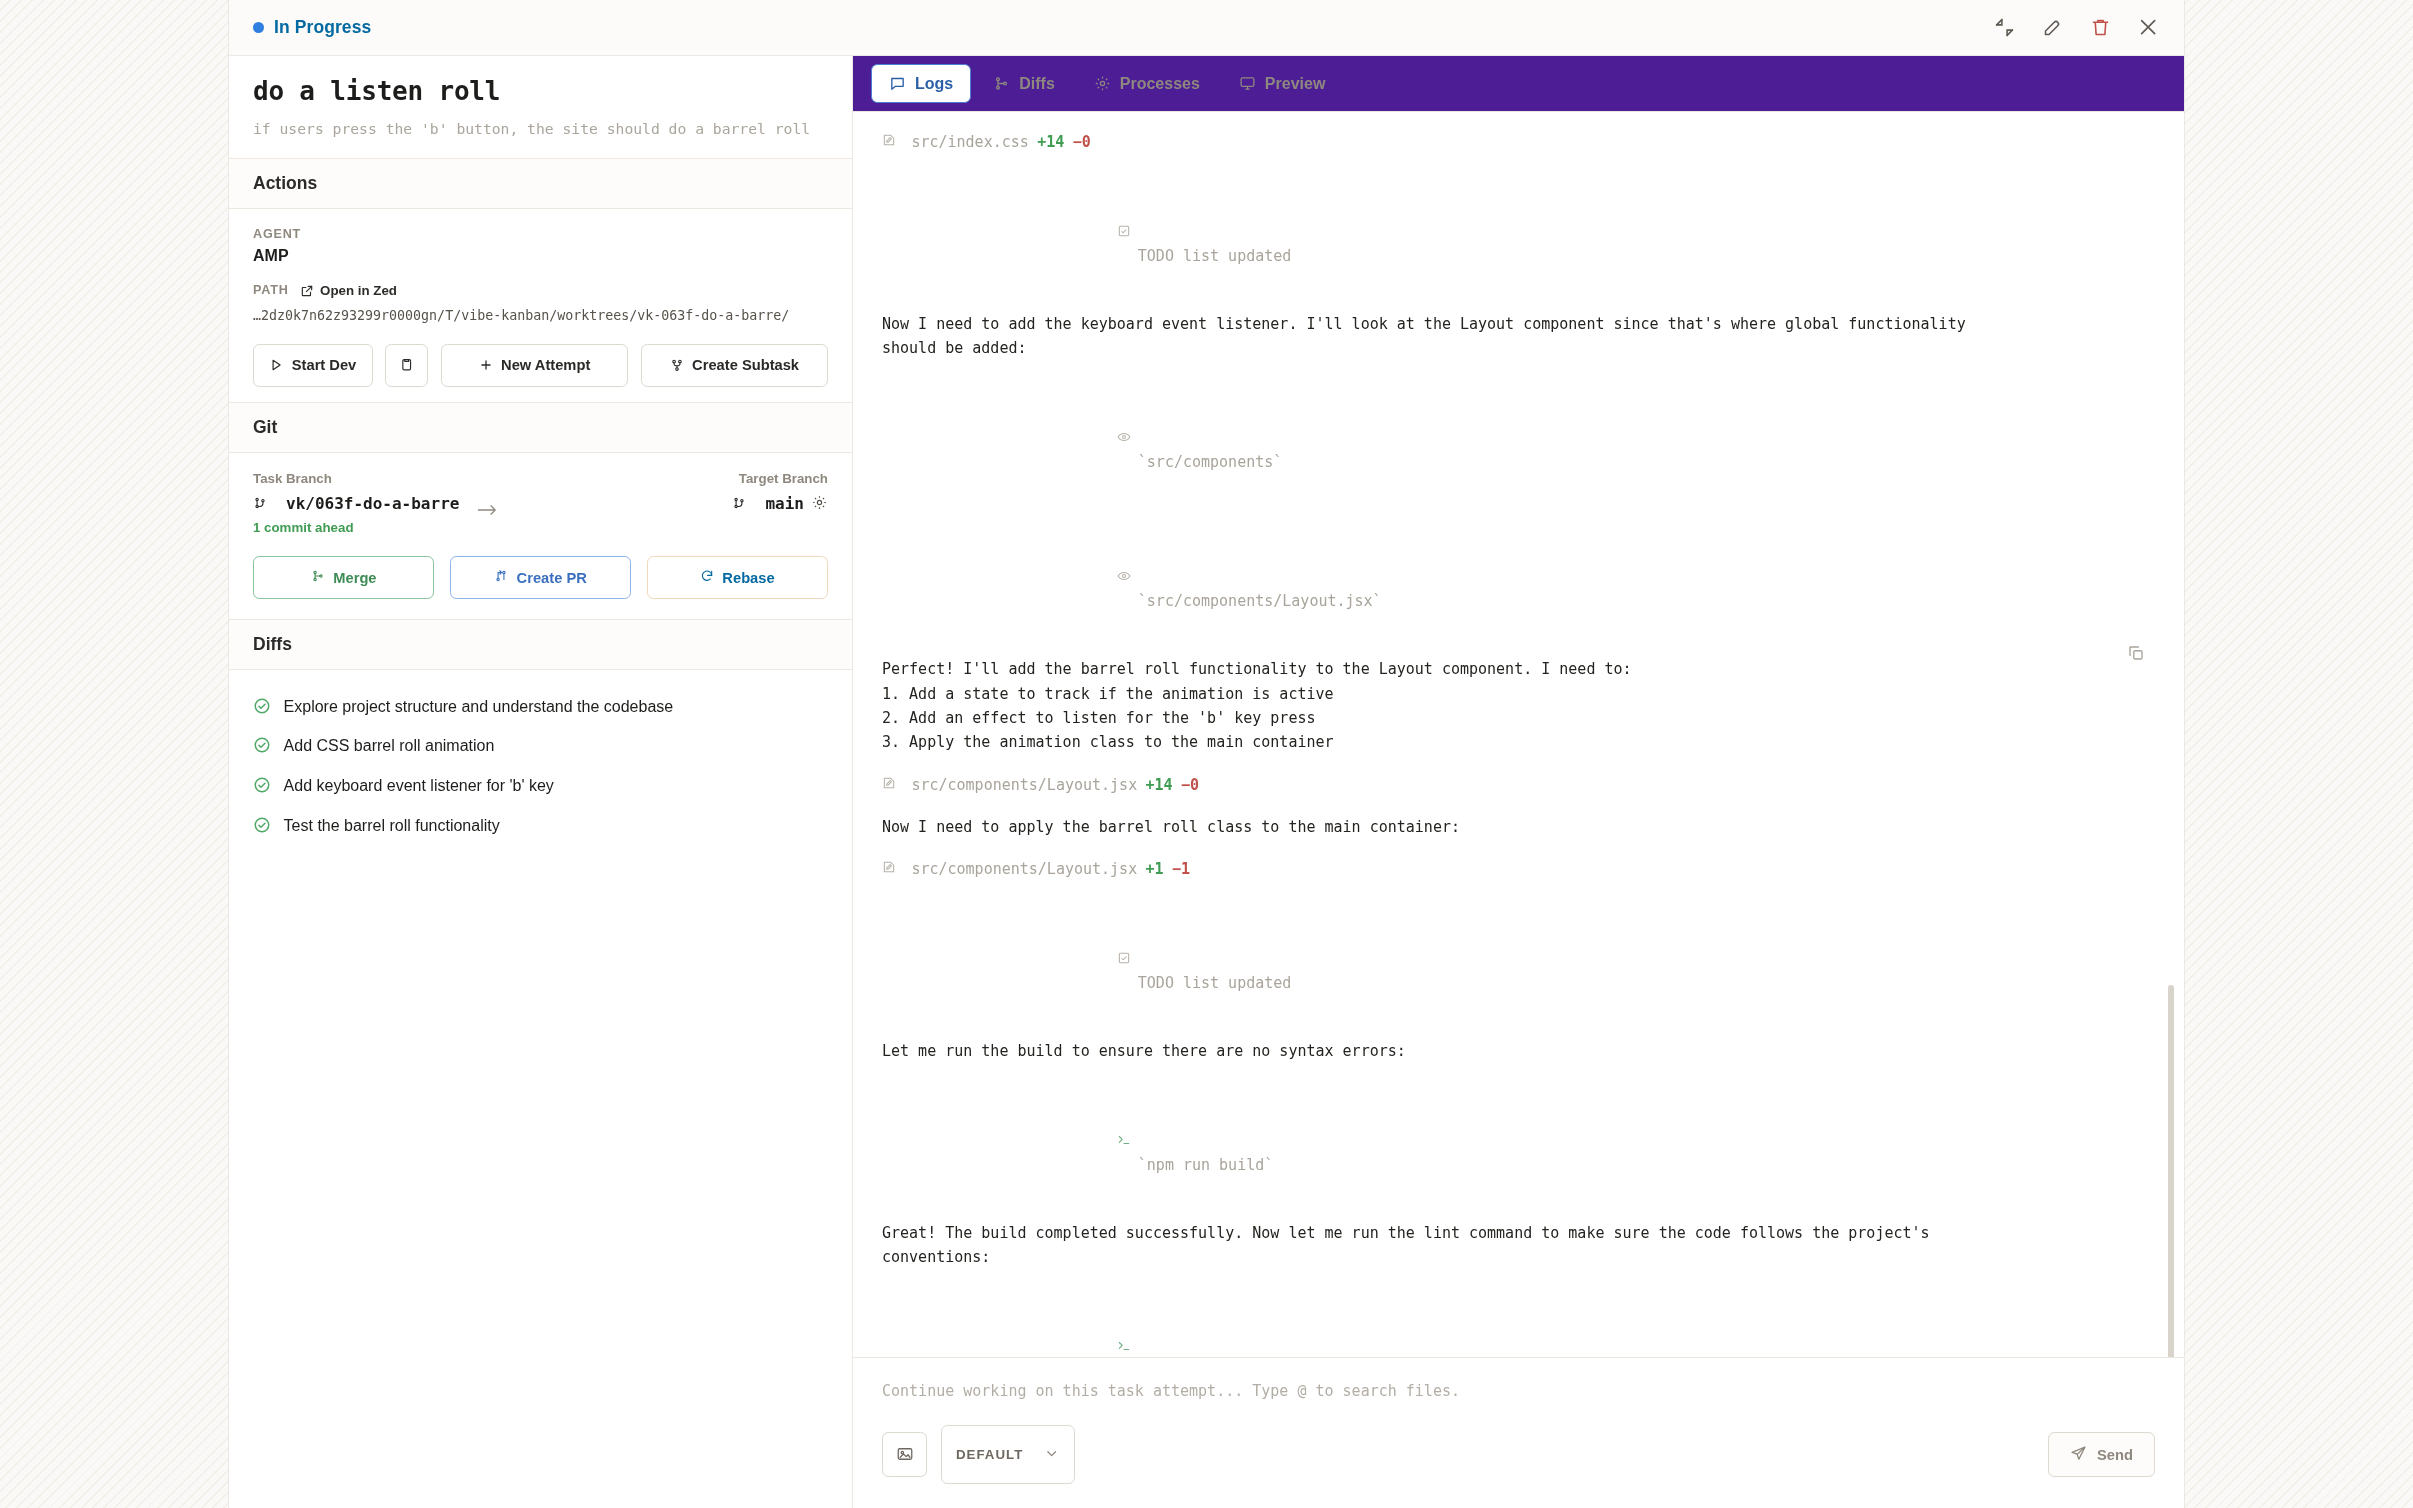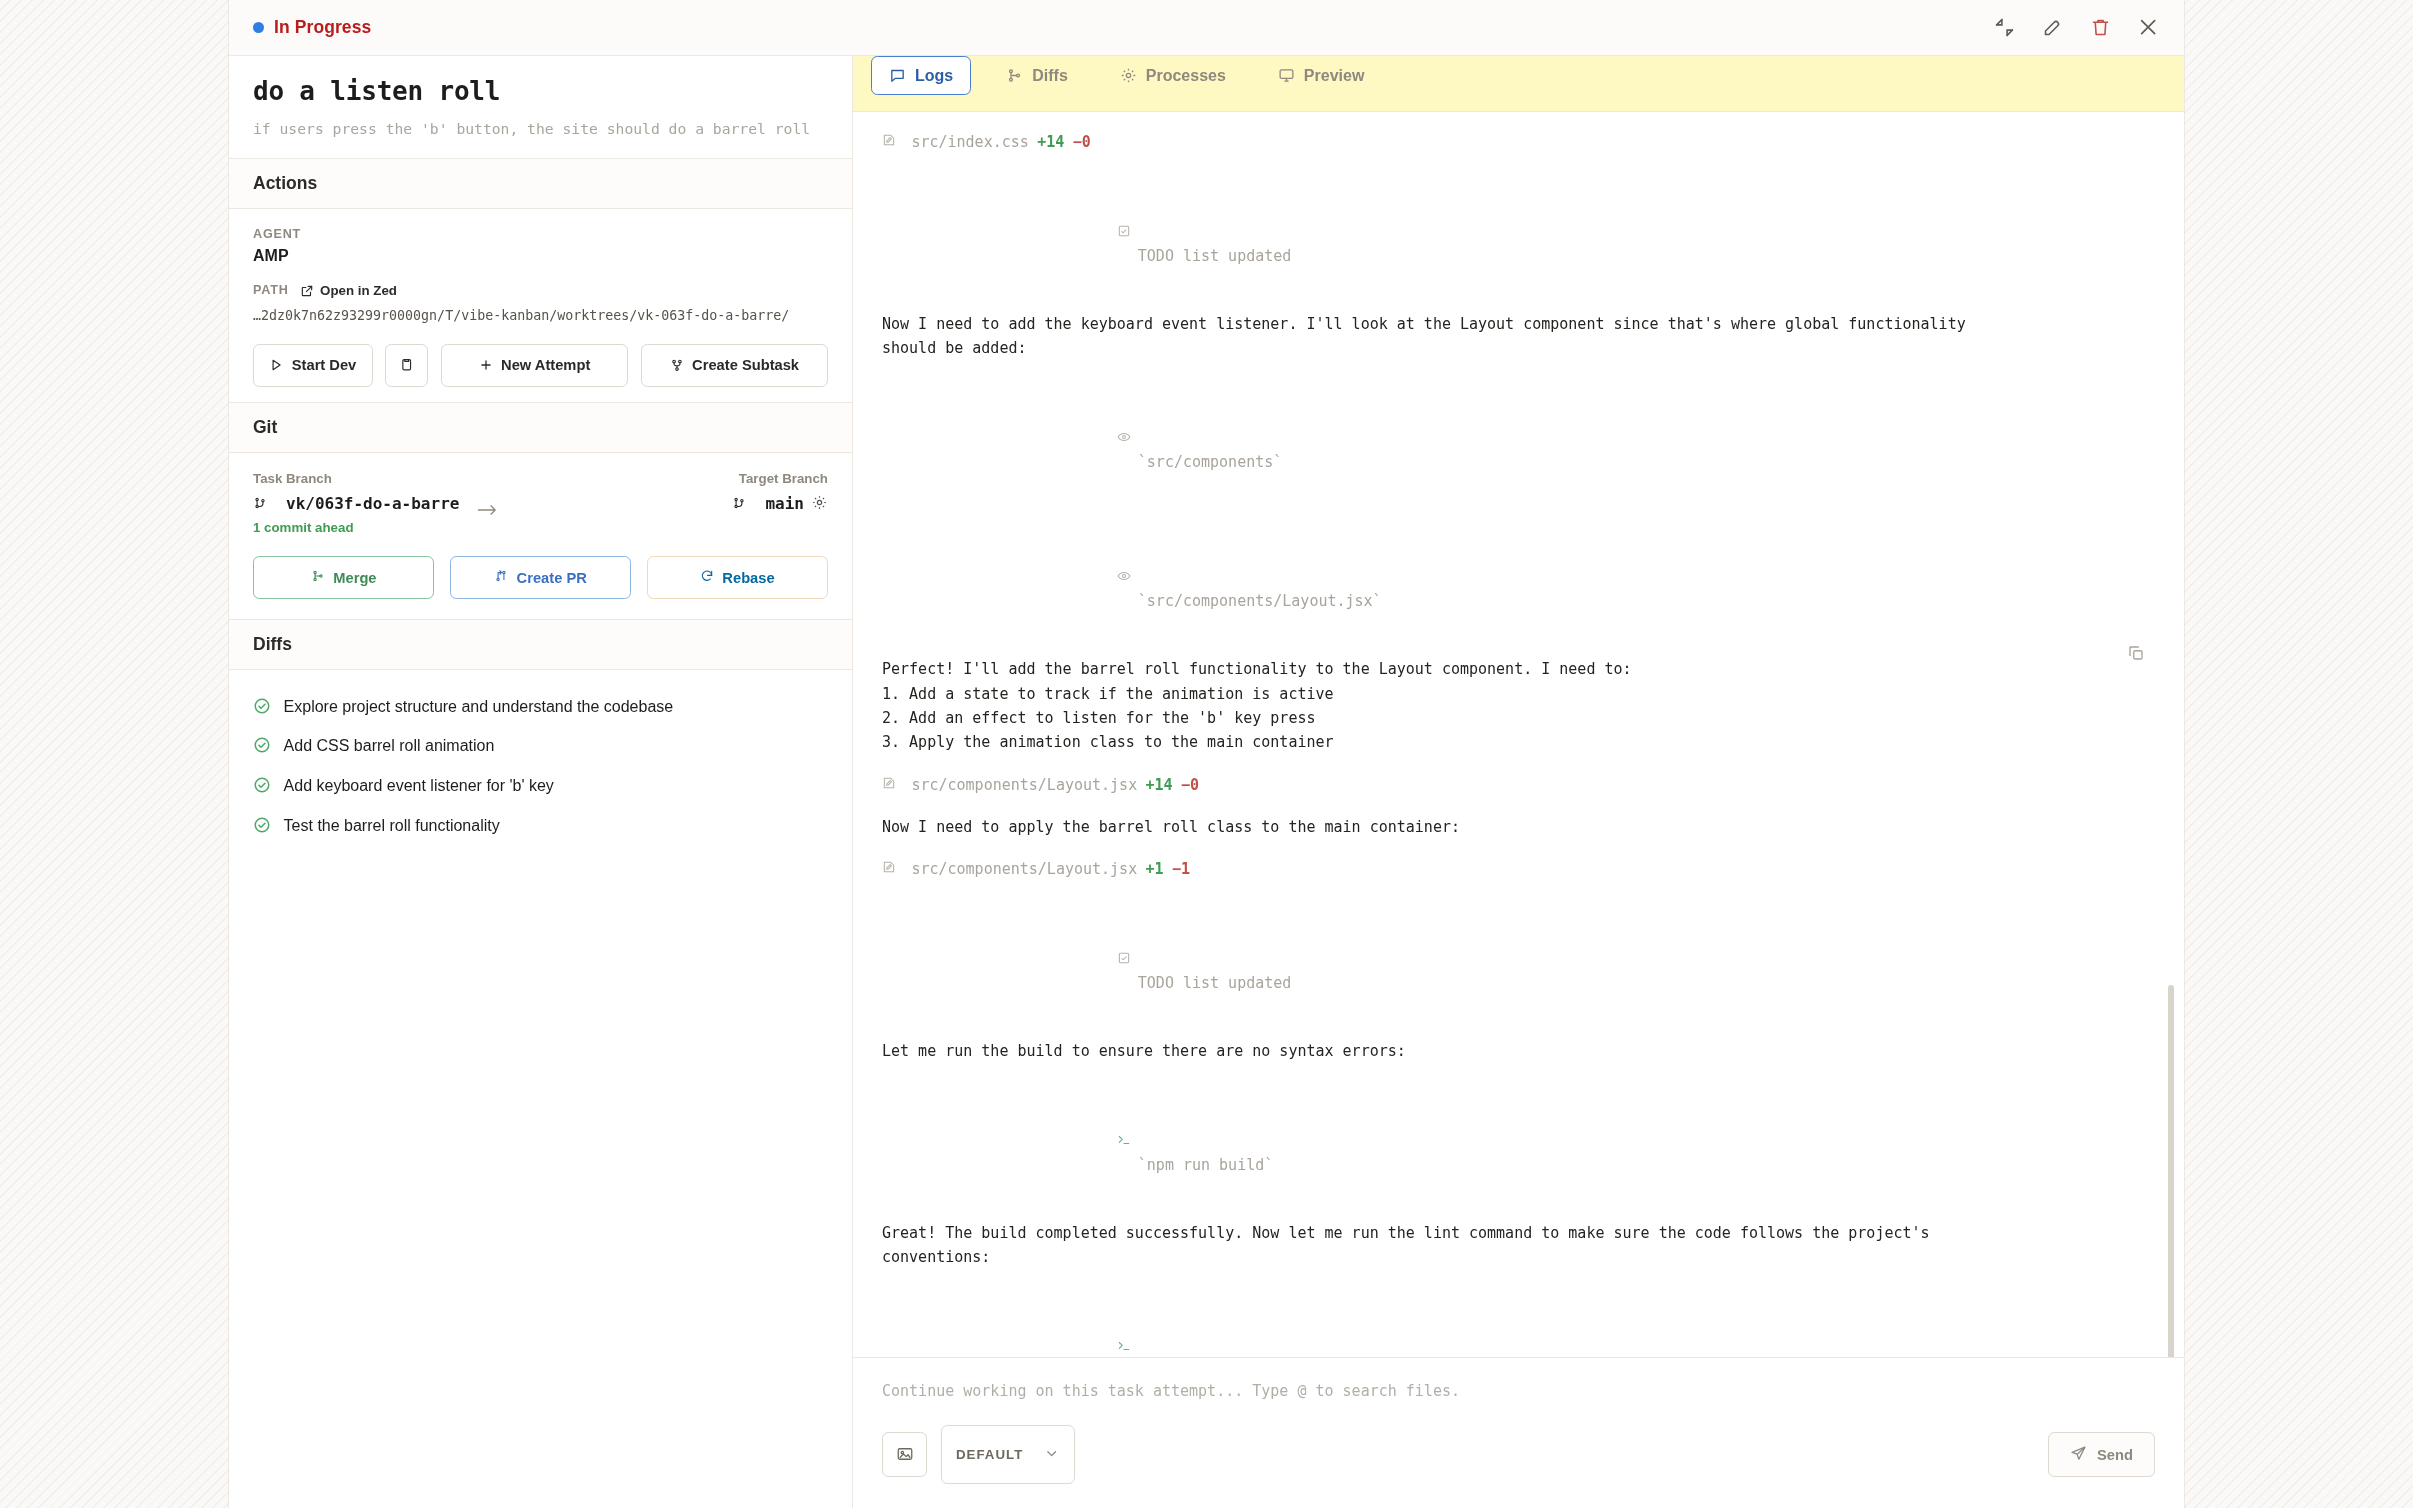--- a/index.html
+++ b/index.html
@@ -33,21 +33,21 @@
     border-bottom: 0.7px solid #ece8e1;
     background: #fcfbf9;
     flex: none;
   }
   .status-pill { display: flex; align-items: center; gap: 9.8px; }
   .status-dot {
     width: 11.2px; height: 11.2px; border-radius: 50%;
     background: #2f7fe0; flex: none;
   }
   .status-text {
-    font-size: 17.5px; color: #b91c1c; font-weight: 600;
+    font-size: 17.5px; color: #0369a1; font-weight: 600;
     letter-spacing: 0.1px;
   }
   .titlebar-spacer { flex: 1; }
   .titlebar-actions { display: flex; align-items: center; gap: 24px; }
   .tb-icon {
     width: 24px; height: 24px;
     display: flex; align-items: center; justify-content: center;
     color: #5f5a52; cursor: pointer;
   }
   .tb-icon svg { display: block; }
@@ -158,24 +158,24 @@
     display: flex; align-items: center; gap: 12.6px;
     padding: 9.8px 0;
   }
   .todo-check { flex: none; color: #4fa968; }
   .todo-text { font-size: 16px; color: #1d1d1b; }
 
   
   .right-panel { flex: 1; display: flex; flex-direction: column; min-width: 0; }
   .tabs {
     height: 56px; flex: none;
-    display: flex; align-items: flex-start; gap: 18px;
+    display: flex; align-items: center; gap: 5px;
     padding: 0 18px;
     border-bottom: 0.7px solid #ece8e1;
-    background: #fef9c3;
+    background: #4c1d95;
   }
   .tab {
     display: flex; align-items: center; gap: 9px;
     height: 39px; padding: 0 17px; border-radius: 6.3px;
     font-size: 16px; font-weight: 600; color: #8e887e; cursor: pointer;
   }
   .tab.active {
     color: #2a5fa8; border: 1.4px solid #4a7fd0; background: #fff;
     font-weight: 700;
   }

